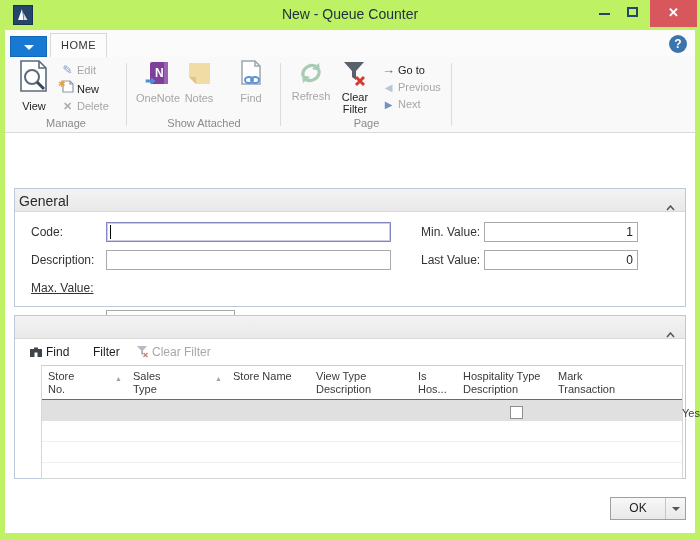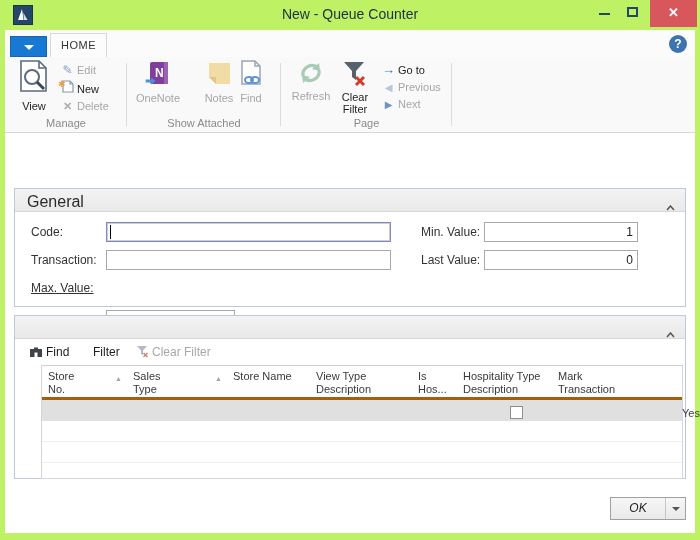--- a/index.html
+++ b/index.html
@@ -37,53 +37,53 @@
   .arrow-goto{ color:#3878C8; font-weight:bold; font-size:13px; }
   .tri-prev{ color:#B9C6DA; font-size:10px; }
   .tri-next{ color:#7193BE; font-size:10px; }
 
   
   .content{ position:absolute; top:133px; left:5px; right:5px; bottom:7px; background:#FFFFFF; }
   .page-title{ position:absolute; left:15px; top:15px; font-size:18px; color:#2E90DC; }
 
   .fasttab{ position:absolute; left:9px; right:9px; border:1px solid #BCC9DA; background:#fff; }
   .ft-header{ height:23px; background:linear-gradient(#F3F3F4,#E9E9EA); border-bottom:1px solid #D8D8D8; position:relative; }
-  .ft-header .ft-title{ position:absolute; left:12px; top:4px; font-size:16px; color:#2B2B2B; }
+  .ft-header .ft-title{ position:absolute; left:4px; top:4px; font-size:14px; color:#2B2B2B; }
   .ft-header .ft-chev{ position:absolute; right:10px; top:8px; }
 
   .general{ top:55px; height:119px; }
   .frow{ position:absolute; height:20px; }
   .flabel{ position:absolute; top:3px; font-size:12px; color:#333; }
   .field{ position:absolute; height:20px; border:1px solid #A9A9A9; background:#fff; font-size:12px; color:#222; line-height:18px; padding:0 4px; }
   .field.num{ text-align:right; }
   .field.focused{ border:1px solid #8186BE; box-shadow:0 0 0 1px #CBCDE6 inset; }
   .caret{ position:absolute; left:3px; top:2px; width:1px; height:14px; background:#000; animation:blink 1.1s steps(2,start) infinite; }
   @keyframes blink{ to{ visibility:hidden; } }
 
   .store{ top:182px; height:164px; }
   .list-toolbar{ position:absolute; top:27px; left:8px; right:8px; height:20px; font-size:12px; }
   .tb-item{ position:absolute; top:0; height:20px; line-height:19px; color:#1E1E1E; white-space:nowrap; }
   .tb-item.disabled{ color:#A8A8A8; }
   .tb-item svg{ vertical-align:-2px; margin-right:3px; }
 
   .grid{ position:absolute; left:26px; top:49px; width:642px; height:114px; border:1px solid #D6D6D6; border-top:1px solid #CFCFCF; background:#fff; font-size:11px; color:#3A3A3A; }
   .grow{ display:grid; grid-template-columns:85px 100px 83px 102px 45px 95px 1fr; }
-  .ghead{ height:34px; border-bottom:3px solid #a16207; }
+  .ghead{ height:34px; border-bottom:1px solid #a16207; }
   .hcell{ position:relative; padding:4px 2px 0 6px; line-height:13px; }
   .hcell .sort{ position:absolute; right:5px; top:6px; font-size:7px; color:#9AA6B4; }
   .drow{ height:21px; }
   .drow.selected{ background:#E0E0E0;gap:20px; }
   .drow.empty{ border-bottom:1px solid #EFEFEF; }
   .drow.empty.last{ border-bottom:none; }
   .dcell{ padding:3px 2px 0 6px; }
   .checkbox{ width:13px; height:13px; border:1px solid #8E8E8E; background:#fff; margin:3px auto 0 auto; }
   .yes-cell{ padding-left:10px; line-height:20px; }
 
   .ok-btn{ position:absolute; right:9px; top:364px; width:76px; height:23px; border:1px solid #A0A0A0; background:linear-gradient(#F7F7F7,#E9E9E9); font-size:12px; color:#222; }
-  .ok-label{ position:absolute; left:0; width:54px; text-align:center; line-height:21px;font-style:italic; }
+  .ok-label{ position:absolute; left:0; width:54px; text-align:center; line-height:21px; }
   .ok-drop{ position:absolute; right:0; top:0; bottom:0; width:20px; border-left:1px solid #C6C6C6; }
   .ok-drop .tri{ position:absolute; left:6px; top:9px; width:0; height:0; border-left:4px solid transparent; border-right:4px solid transparent; border-top:4px solid #555; }
 </style>
 </head>
 <body>
 
 <div class="window">
 
   <div class="titlebar">
     <div class="app-logo">
@@ -139,21 +139,21 @@
         <span style="position:relative; display:inline-block;">
           <svg width="26" height="28" viewBox="0 0 26 28">
             <rect x="5" y="2" width="18" height="22" rx="2" fill="#7E4099"></rect>
             <rect x="19" y="2" width="4" height="22" fill="#9A63B5"></rect>
             <text x="10" y="17" font-size="12" font-weight="bold" fill="#fff" font-family="Liberation Sans, sans-serif">N</text>
             <path d="M1 20 h8 v-3 l6 5 -6 5 v-3 h-8 z" fill="#4E8FD6" transform="scale(0.7) translate(0,8)"></path>
           </svg>
         </span>
         <div class="blabel">OneNote</div>
       </div>
-      <div class="bigbtn disabled" style="left:72px; top:3px; width:40px;">
+      <div class="bigbtn disabled" style="left:52px; top:3px; width:40px;">
         <span>
           <svg width="25" height="28" viewBox="0 0 25 26">
               <path d="M2 2 h21 v21 h-14 l-7 -7 z" fill="#F1DCA5"></path>
               <path d="M2 16 l7 7 v-7 z" fill="#E2C488"></path>
             </svg>
         </span>
         <div class="blabel">Notes</div>
       </div>
       <div class="bigbtn disabled" style="left:104px; top:3px; width:40px;">
         <span>
@@ -212,21 +212,21 @@
       </div>
 
       <div class="frow" style="top:33px; left:0; right:0;">
         <span class="flabel" style="left:16px;">Code:</span>
         <div class="field focused" style="left:91px; width:285px; position:absolute;"><span class="caret"></span><span></span></div>
         <span class="flabel" style="left:406px;">Min. Value:</span>
         <div class="field num" style="left:469px; width:154px; position:absolute;">1</div>
       </div>
 
       <div class="frow" style="top:61px; left:0; right:0;">
-        <span class="flabel" style="left:16px;">Transaction:</span>
+        <span class="flabel" style="left:16px;">Description:</span>
         <div class="field" style="left:91px; width:285px; position:absolute;"></div>
         <span class="flabel" style="left:406px;">Last Value:</span>
         <div class="field num" style="left:469px; width:154px; position:absolute;">0</div>
       </div>
 
       <div class="frow" style="top:89px; left:0; right:0;">
         <span class="flabel" style="left:16px;text-decoration:underline;">Max. Value:</span>
         <div class="field num" style="left:91px; width:129px; position:absolute;margin-top:32px;">99</div>
       </div>
     </div>

